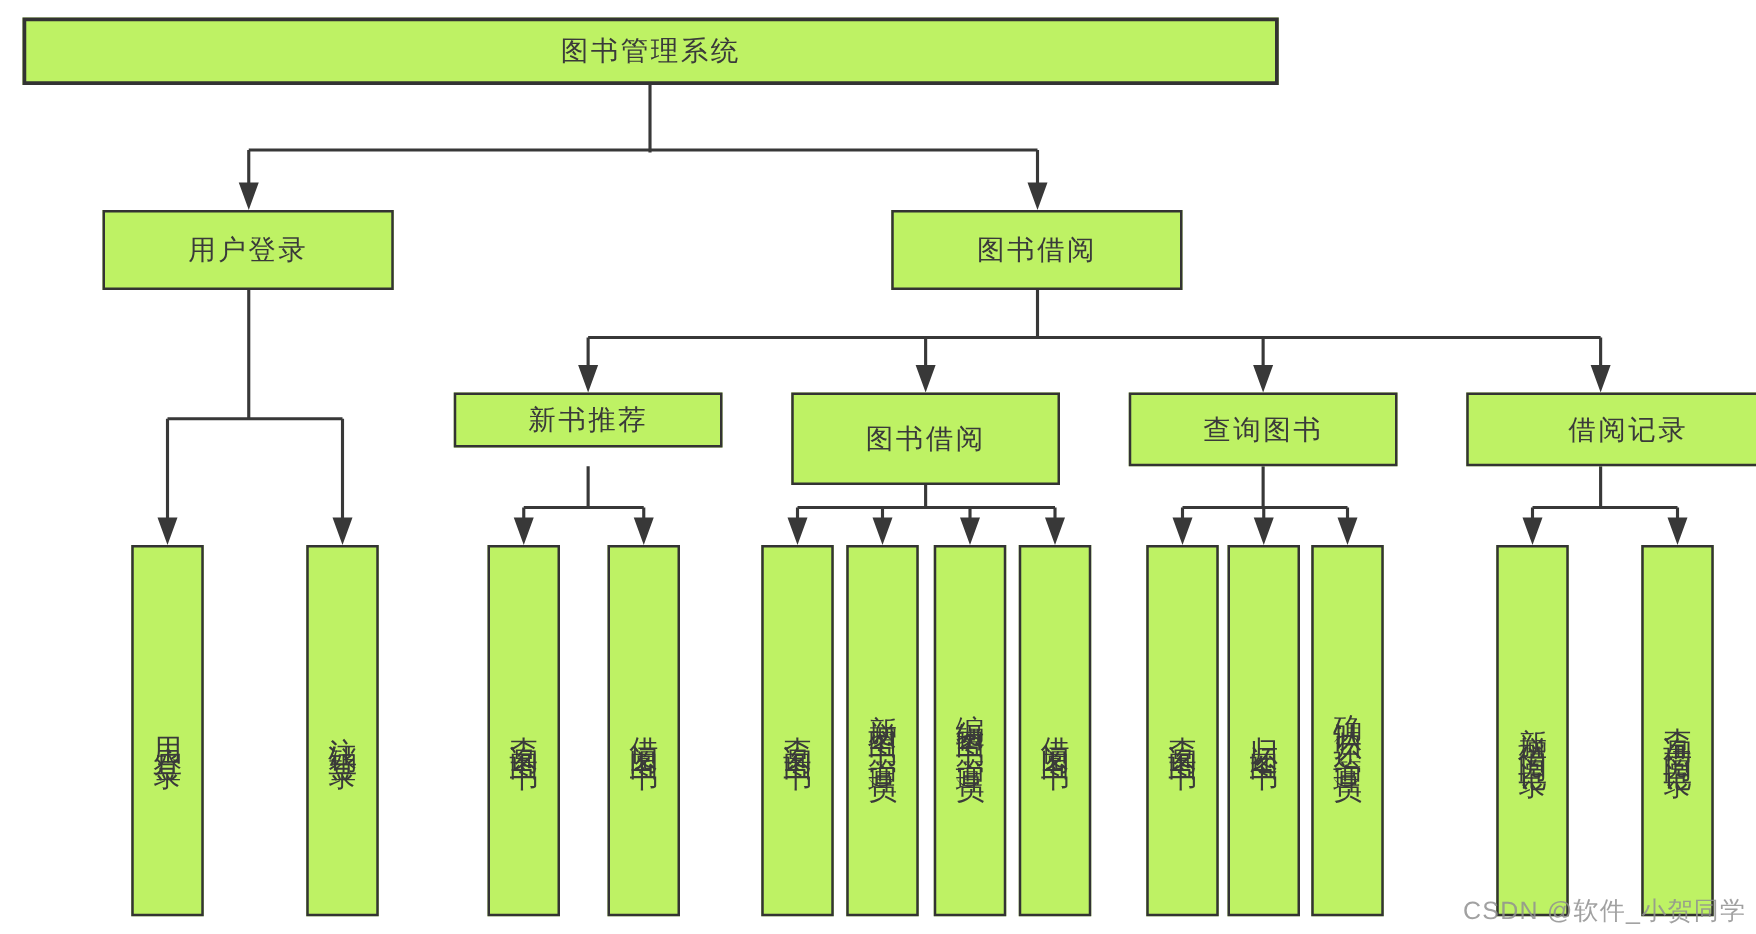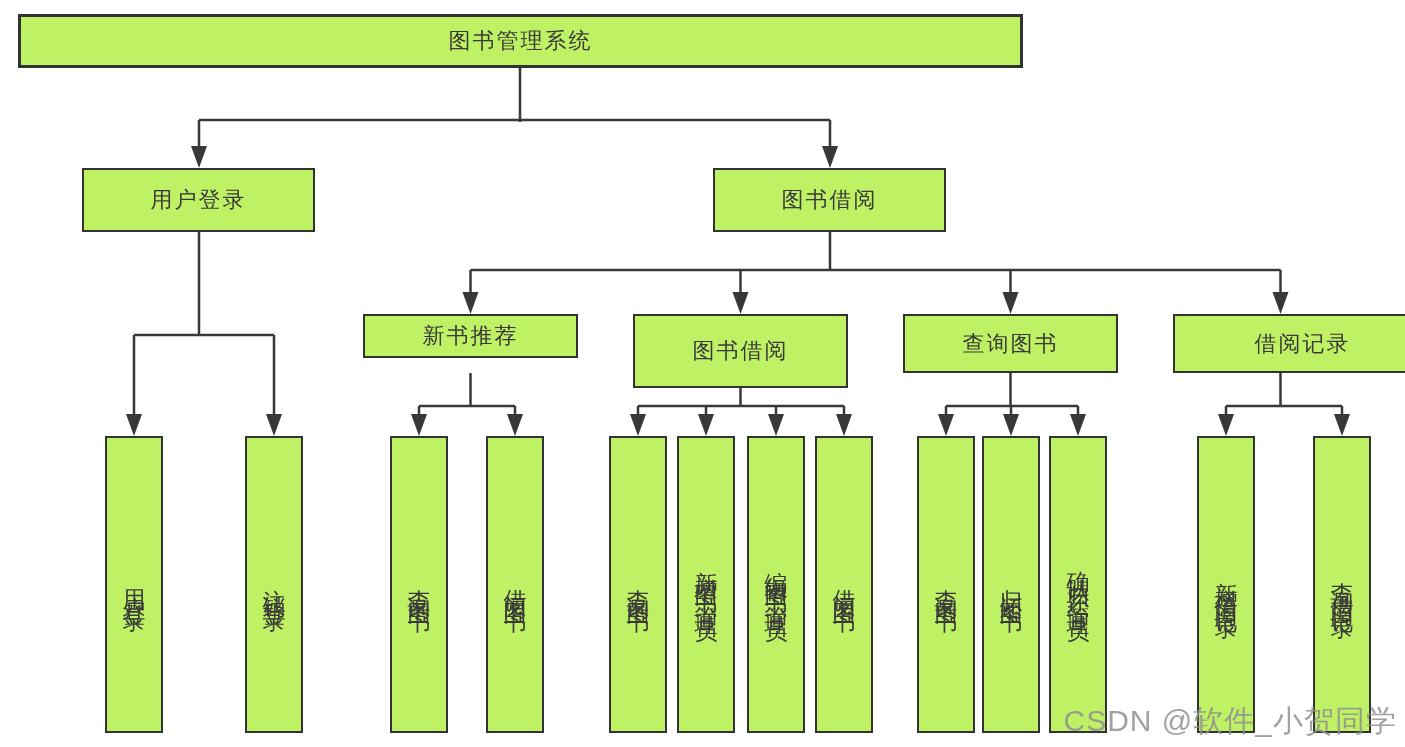--- a/index.html
+++ b/index.html
@@ -30,21 +30,21 @@
   .node.v span{
     writing-mode:vertical-rl;
     text-orientation:mixed;
     font-size:23px;
     line-height:1;
     letter-spacing:7px;
   }
   .watermark{
     position:absolute;
     right:8px;bottom:5px;
-    font-size:30px;
+    font-size:20px;
     color:rgba(145,145,145,0.85);
     letter-spacing:1px;
     white-space:nowrap;
     z-index:5;
   }
 </style>
 </head>
 <body>
 
 <div class="canvas">

